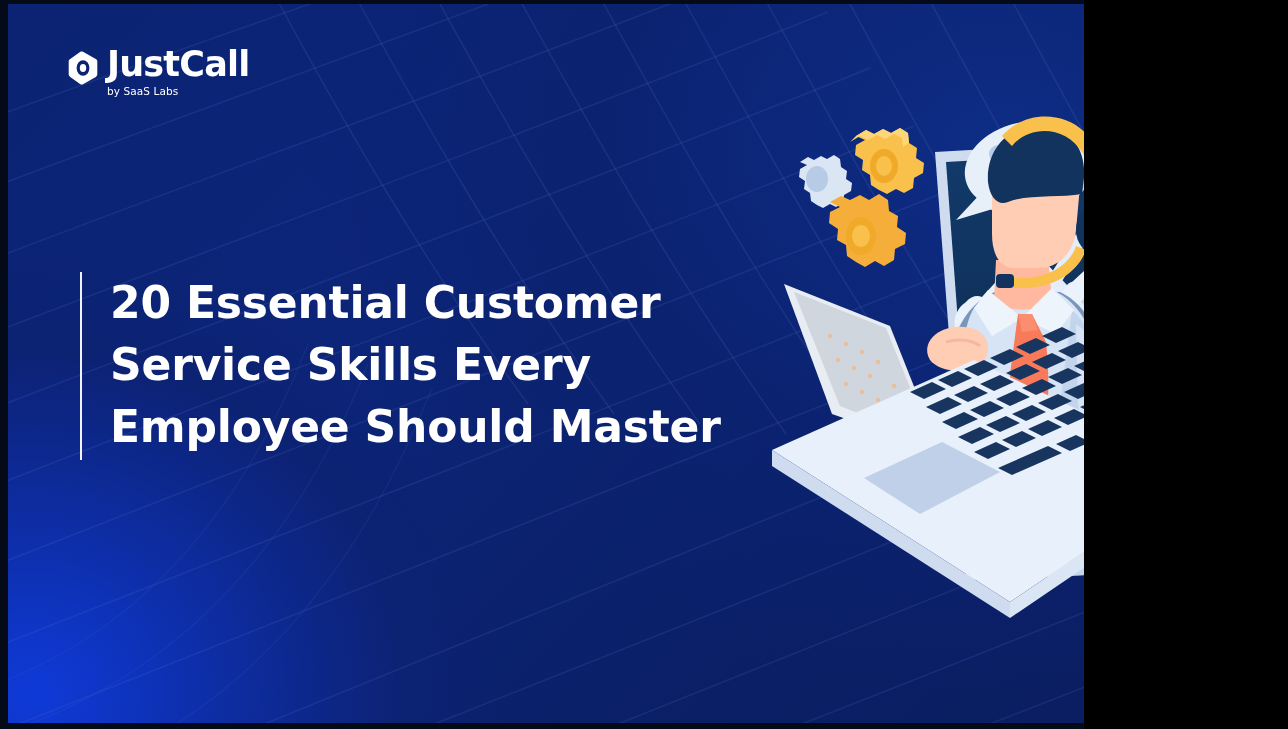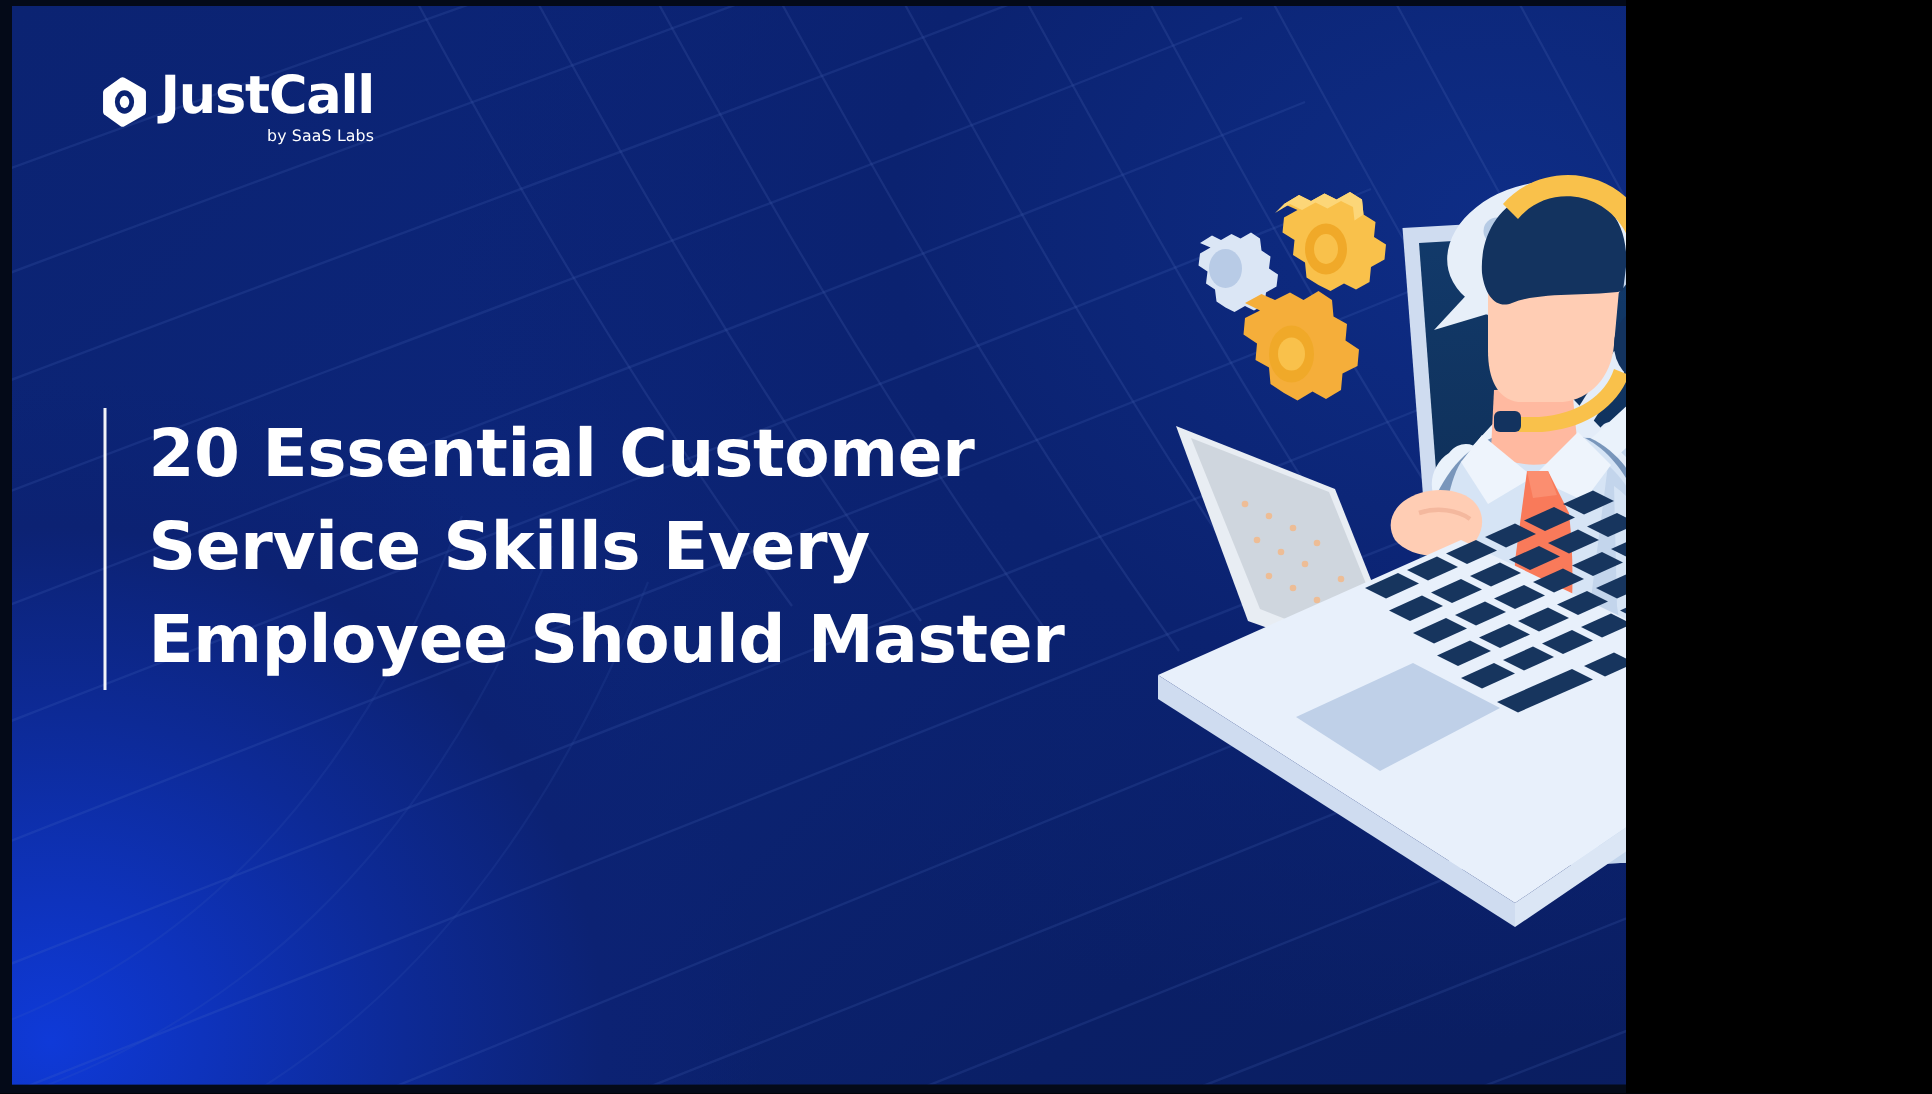--- a/index.html
+++ b/index.html
@@ -47,28 +47,28 @@
   }
   .logo-mark { width:30px; height:34px; margin-top:5px; }
   .logo-text-wrap { margin-left:9px; }
   .logo-word {
     font-size:35px; font-weight:bold; color:#ffffff;
     letter-spacing:-0.8px; line-height:36px;
     font-family:"DejaVu Sans", sans-serif;
   }
   .logo-sub {
     font-size:10.5px; color:#ffffff; letter-spacing:.1px;
-    text-align:right; margin-top:3px; line-height:12px;
+    margin-top:3px; line-height:12px;
     font-family:"DejaVu Sans", sans-serif;
   }
 
   
   .headline-block {
     position:absolute;
-    left:61px; top:268px;
+    left:72px; top:268px;
     display:flex; align-items:stretch;
     z-index:6;
   }
   .accent-bar {
     width:2px; background:#ffffff; flex:none;
     align-self:stretch; opacity:.95;
   }
   .headline {
     margin-left:28px;
     color:#ffffff;

